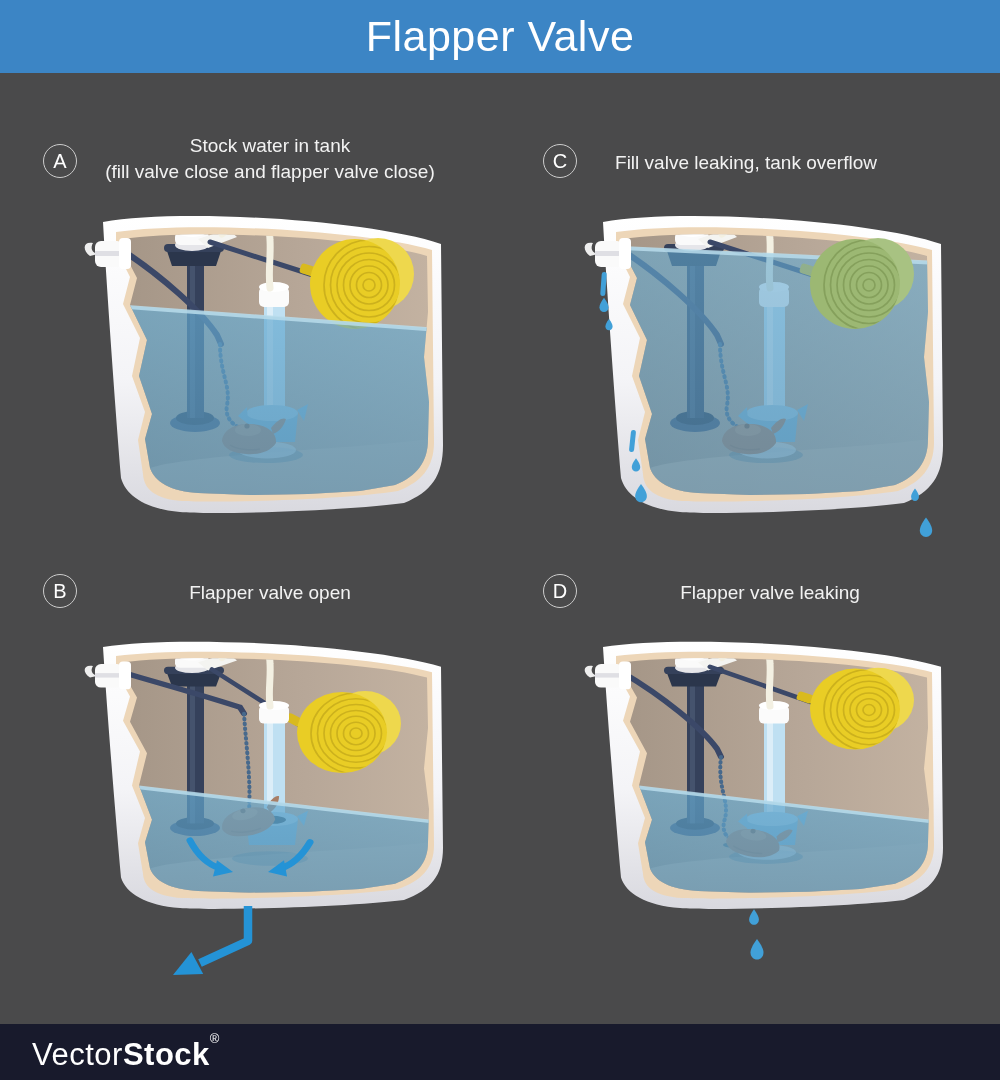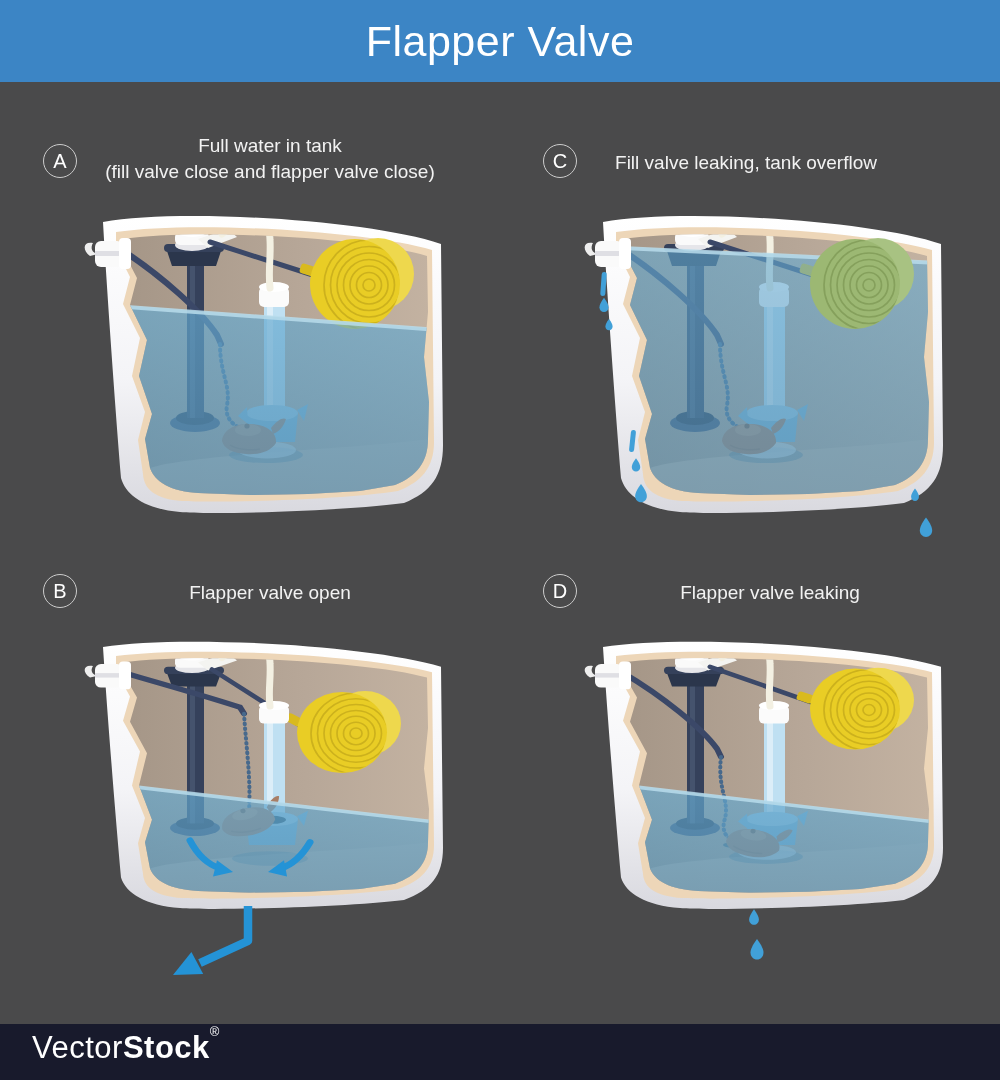--- a/index.html
+++ b/index.html
@@ -2,21 +2,21 @@
 <html style="--page-bg: #4a4a4b; --header-bg: #3c85c5; --header-text: #ffffff; --caption-text: #f2f2f2; --badge-border: #cccccc; --footer-bg: #181a2c; --footer-text: #ffffff; --c-rim: #edd6b8; --c-navy: #35415b; --c-navy-dark: #2b364c; --c-rod: #3b4868; --c-chain: #47698c; --c-tube: #bfe0f2; --c-seat: #7db4d4; --c-flapper: #a87e66; --c-flapper-light: #b78f74; --c-ball: #e9cd25; --c-ball-light: #eed84d; --c-ball-line: #ccb11d; --c-pin: #e8c11d; --c-hose: #f3f0e2; --c-arrow: #2493d6; --c-drop: #41a0d8; --c-surface: #b9dcec; --c-ball-green: #9cb873; --c-ball-green-light: #a8c282; --c-ball-green-line: #85a05c;"><head>
 <meta charset="utf-8">
 <style>
   html,body{margin:0;padding:0;}
   body{
     width:1000px;height:1080px;position:relative;overflow:hidden;
     background:var(--page-bg,#4a4a4b);
     font-family:"Liberation Sans", sans-serif;
   }
   .header{
-    position:absolute;left:0;top:0;width:1000px;height:82px;
+    position:absolute;left:0;top:0;width:1000px;height:73px;
     background:var(--header-bg,#3c85c5);
     display:flex;align-items:center;justify-content:center;
   }
   .header h1{
     margin:0;font-size:43px;font-weight:400;letter-spacing:.5px;
     color:var(--header-text,#fff);
   }
   .badge{
     position:absolute;width:34px;height:34px;border-radius:50%;
     border:1.5px solid var(--badge-border,#ccc);
@@ -24,21 +24,21 @@
     box-sizing:border-box;
   }
   .caption{
     position:absolute;color:var(--caption-text,#f2f2f2);
     font-size:19px;line-height:26px;text-align:center;white-space:pre-line;
   }
   .tank-svg{position:absolute;width:400px;height:380px;}
   .footer{
     position:absolute;left:0;top:1024px;width:1000px;height:56px;
     background:var(--footer-bg,#181a2c);
-    display:flex;justify-content:space-between;
+    display:flex;align-items:center;justify-content:space-between;
     color:var(--footer-text,#fff);
     box-sizing:border-box;padding:0 32px;gap:16px;
   }
   .footer .brand{font-size:31px;font-weight:300;letter-spacing:.5px;}
   .footer .brand b{font-weight:700;}
   .footer .brand sup{font-size:13px;vertical-align:22px;}
   .footer .url{font-size:23px;letter-spacing:.3px;}
   
   .chain{fill:none;stroke:var(--c-chain,#47698c);stroke-width:4;stroke-dasharray:1.2 4.2;stroke-linecap:round;}
   .hose{fill:none;stroke:var(--c-hose,#f3f0e2);stroke-width:7;stroke-linecap:round;}
@@ -140,21 +140,21 @@
   </defs>
 </svg>
 
 <div class="header">
   <h1>Flapper Valve</h1>
 </div>
 
 <div class="badge" style="left:43px;top:144px;">
   <span>A</span>
 </div>
-<div class="caption" style="left:55px;top:133px;width:430px;">Full water in tank
+<div class="caption" style="left:55px;top:133px;width:430px;">Stock water in tank
 (fill valve close and flapper valve close)</div>
 
 <div class="badge" style="left:543px;top:144px;">
   <span>C</span>
 </div>
 <div class="caption" style="left:531px;top:150px;width:430px;">Fill valve leaking, tank overflow</div>
 
 <div class="badge" style="left:43px;top:574px;">
   <span>B</span>
 </div>

